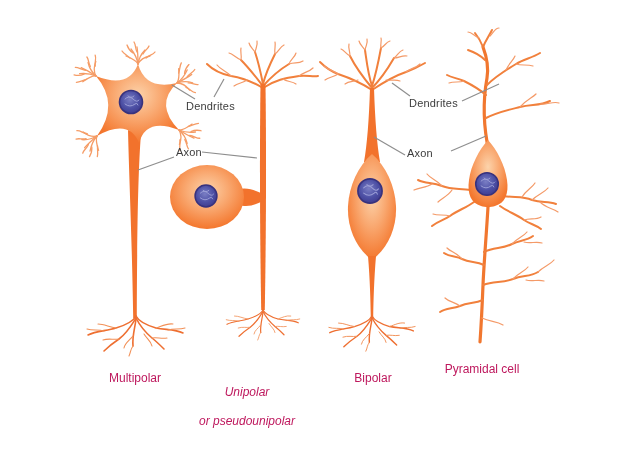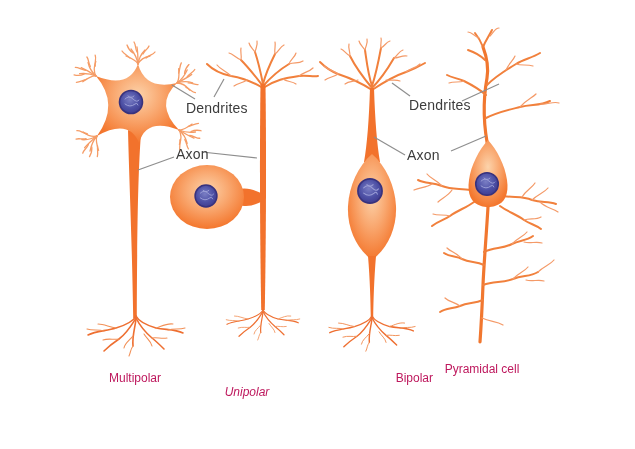--- a/index.html
+++ b/index.html
@@ -14,21 +14,21 @@
   .twig{stroke:#f49a68;stroke-width:1.2;fill:none;stroke-linecap:round;}
   .tuftline{stroke:#f59c66;stroke-width:1.3;fill:none;stroke-linecap:round;}
   .rootmain{stroke:#ee6f31;stroke-width:1.6;fill:none;stroke-linecap:round;}
   .roottwig{stroke:#f29057;stroke-width:1.1;fill:none;stroke-linecap:round;}
   .soma{fill:url(#gSoma);}
   .axonfill{fill:#f2722c;}
   .leader{stroke:#8e8e8e;stroke-width:1.2;fill:none;}
   .nuc-squiggle{stroke:#9b9ed6;stroke-width:1;fill:none;stroke-linecap:round;}
   
   .ann{
-    position:absolute;font-size:14px;color:#3c3c3c;letter-spacing:.2px;
+    position:absolute;font-size:11px;color:#3c3c3c;letter-spacing:.2px;
     white-space:nowrap;
   }
   .caption{
     position:absolute;font-size:12px;color:#be185d;text-align:center;
     line-height:1.2;white-space:pre-line;
   }
 </style>
 </head>
 <body>
 
@@ -228,19 +228,20 @@
   <div class="ann" style="left:176px;top:146px;">Axon</div>
 
   <div class="ann" style="left:409px;top:97px;">Dendrites</div>
 
   <div class="ann" style="left:407px;top:147px;">Axon</div>
 
   <div class="caption" style="left:75px;top:371px;width:120px;">Multipolar</div>
 
   <div class="caption" style="left:177px;top:371px;width:140px;font-style:italic;">
     <span>Unipolar</span><br>
+    <span>or pseudounipolar</span>
   </div>
 
-  <div class="caption" style="left:313px;top:371px;width:120px;text-align:right;">Bipolar</div>
+  <div class="caption" style="left:313px;top:371px;width:120px;">Bipolar</div>
 
   <div class="caption" style="left:422px;top:362px;width:120px;">Pyramidal cell</div>
 
 </div>
 
 </body></html>

